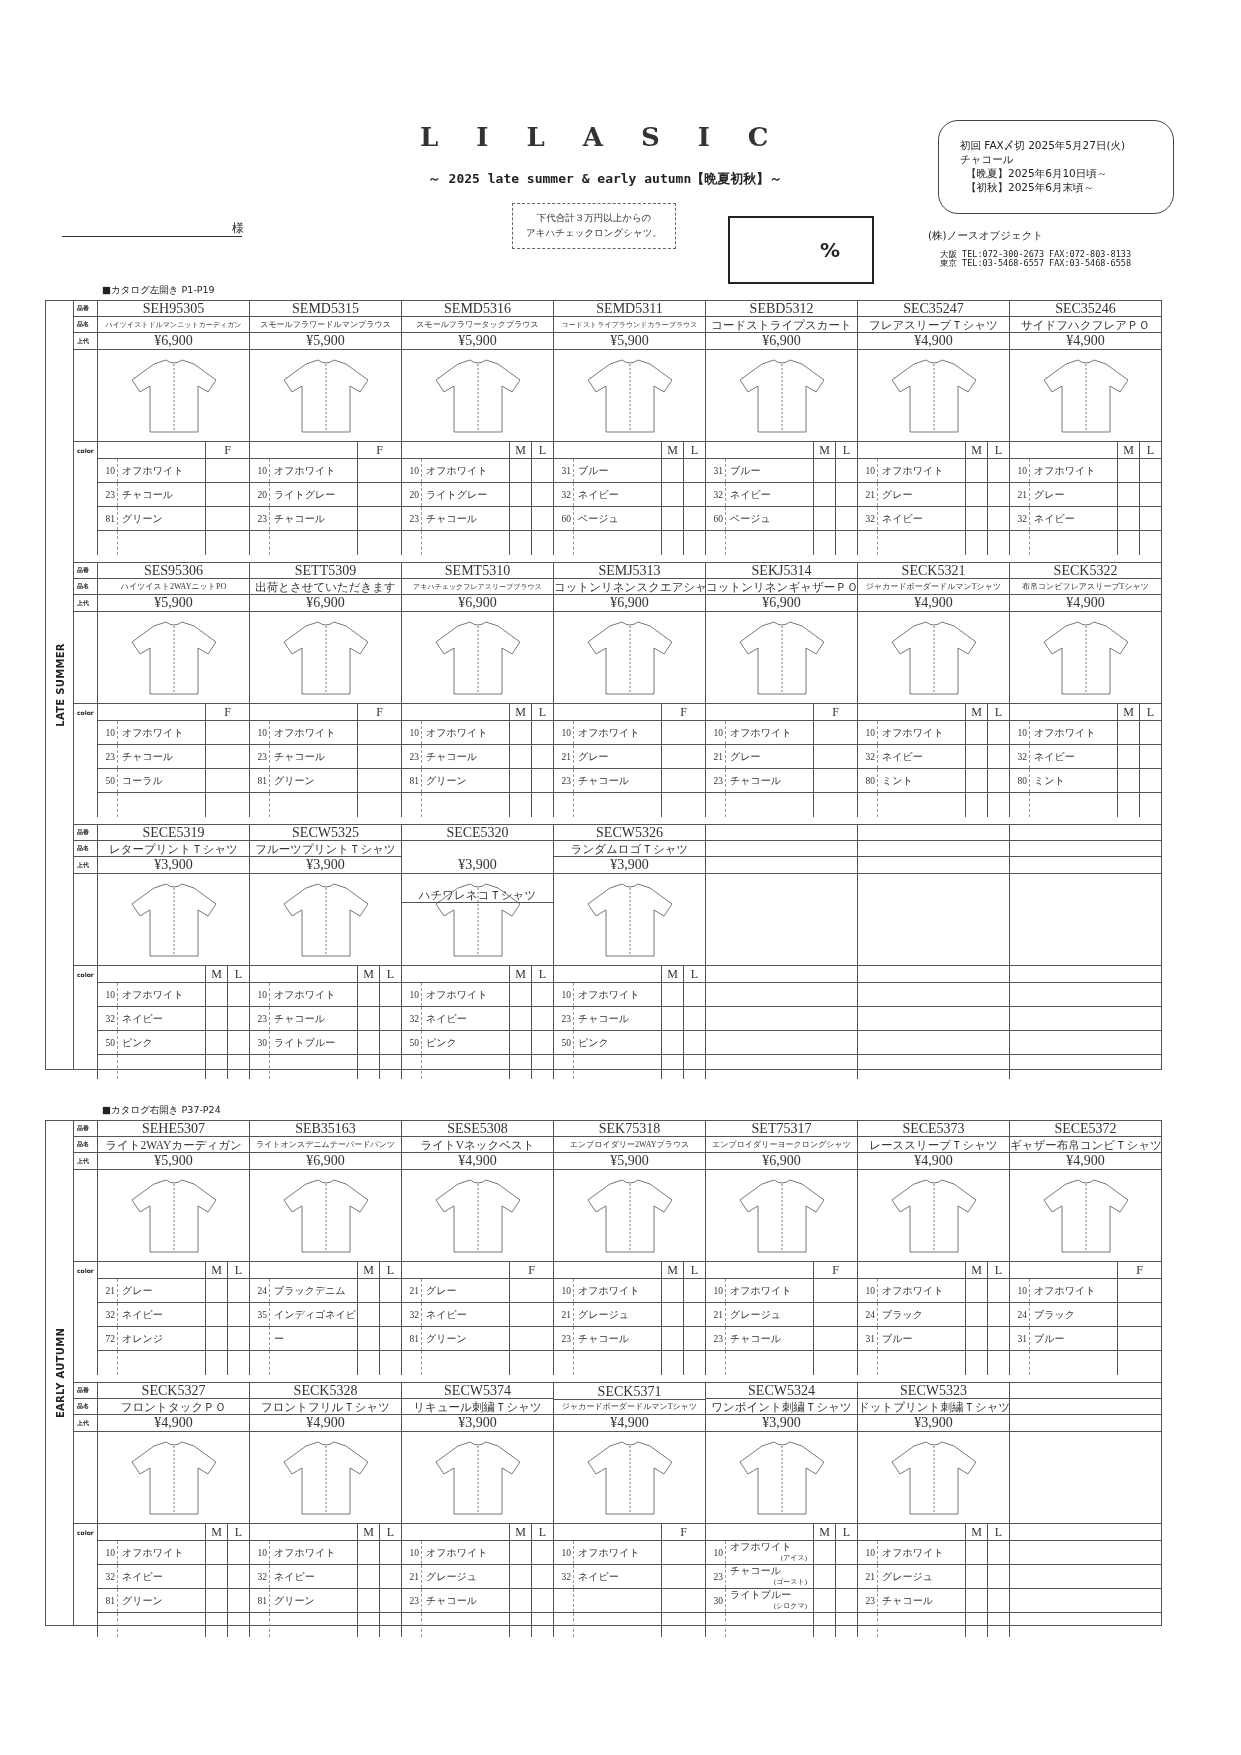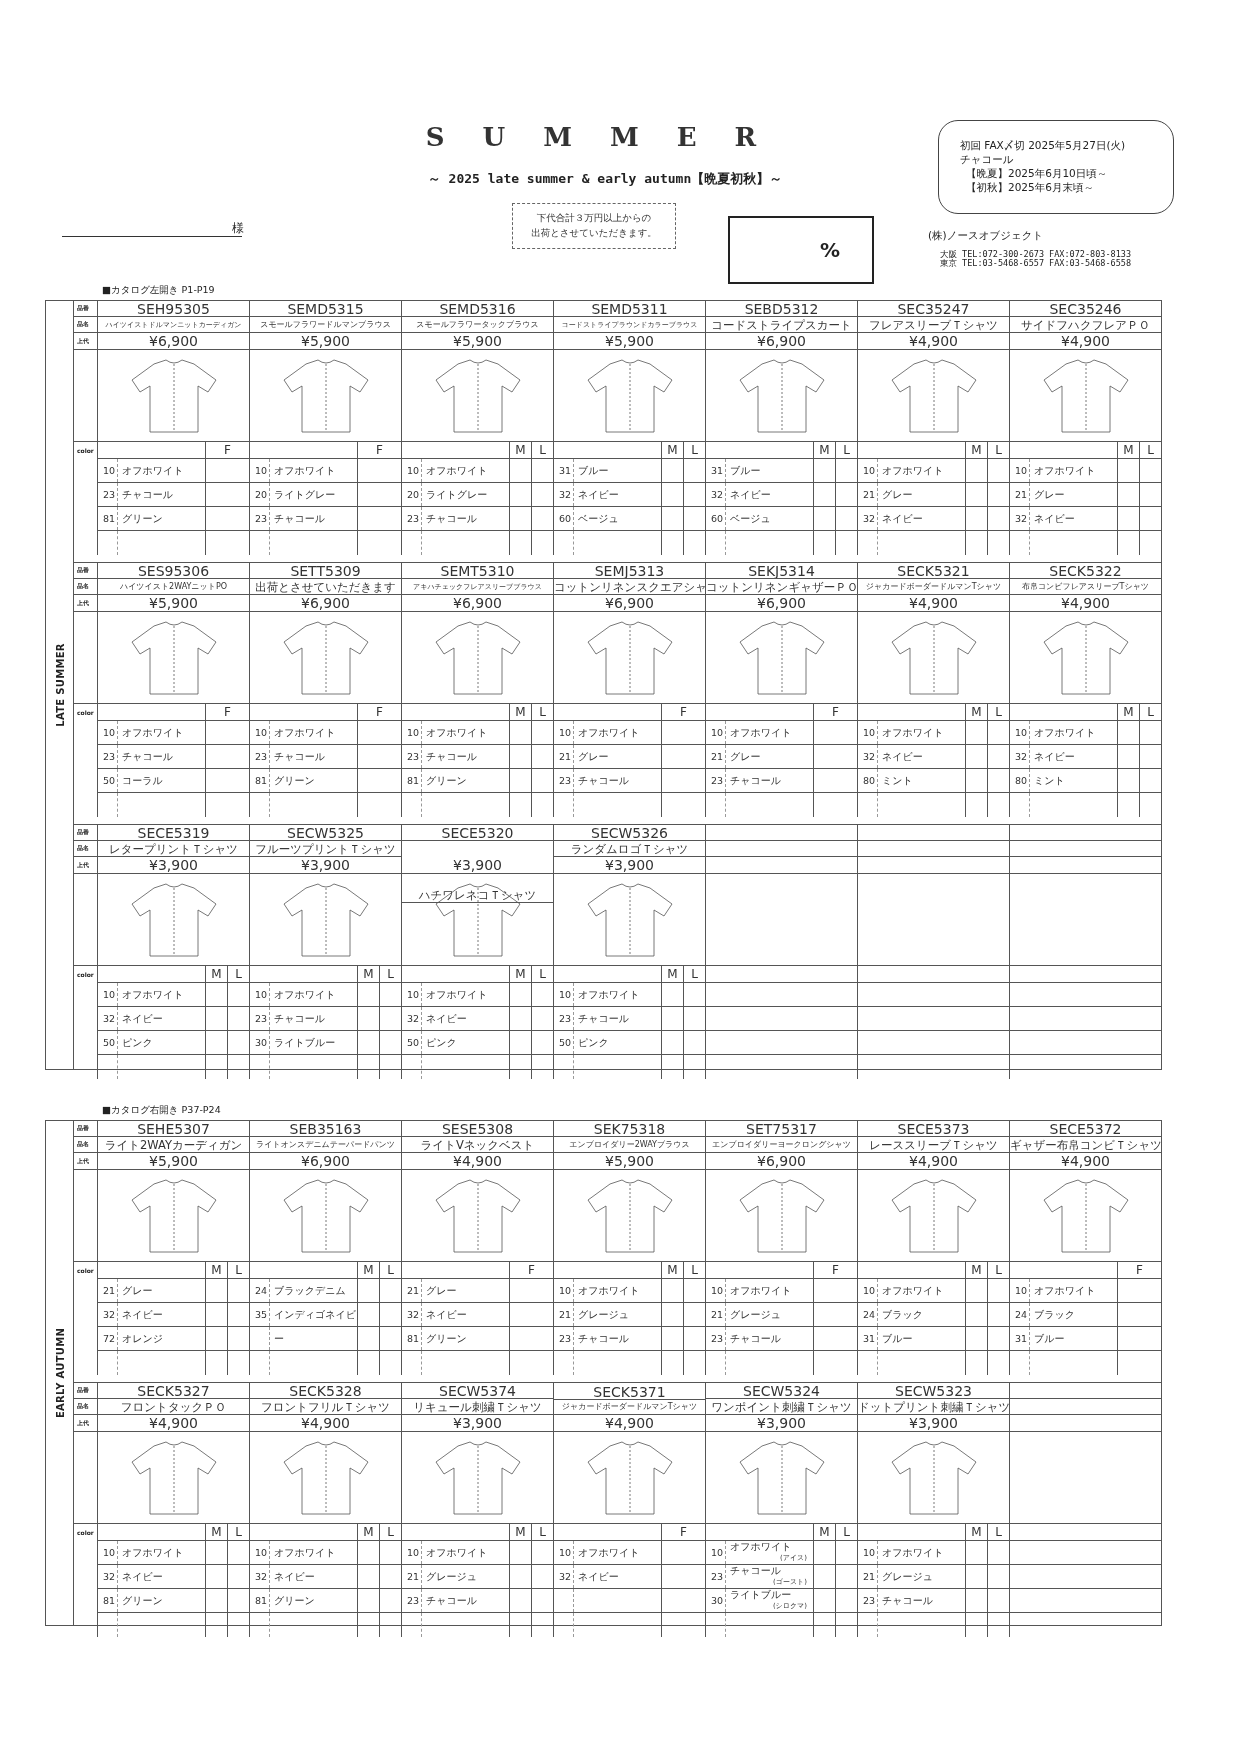--- a/index.html
+++ b/index.html
@@ -20,21 +20,21 @@
 
   .section-head { position: absolute; left: 102px; font-size: 9.5px; color: #222; }
   .section { position: absolute; left: 45px; width: 1117px; border: 1px solid #555; }
   .season-label { position: absolute; left: 0; top: 0; bottom: 0; width: 28px; border-right: 1px solid #555; }
   .season-label span { position: absolute; left: 50%; top: 50%; transform: translate(-50%,-50%) rotate(-90deg); white-space: nowrap; font-size: 10px; font-weight: bold; letter-spacing: 0.3px; }
   .block { position: absolute; left: 28px; right: 0; }
   .block .label-col { position: absolute; left: 0; top: 0; width: 24px; bottom: 0; border-right: 1px solid #555; }
   .rl { position: absolute; left: 0; width: 24px; font-size: 6px; font-weight: bold; padding-left: 3px; border-bottom: 1px solid #555; display: flex; align-items: center; }
   .rl.nb { border-bottom: none; }
   .cols { position: absolute; left: 24px; right: 0; top: 0; bottom: 0; display: flex; }
-  .col { position: relative; flex: 1 1 0; border-right: 1px solid #555; }
+  .col { position: relative; flex: 1 1 0; border-right: 1px solid #555; font-family: Liberation Serif, serif; }
   .col:last-child { border-right: none; }
   .cell { position: absolute; left: 0; right: 0; border-bottom: 1px solid #555; text-align: center; overflow: hidden; white-space: nowrap; }
   .code { font-size: 14px; color: #333; line-height: 16px; }
   .pname { font-size: 11.5px; color: #333; line-height: 16px; }
   .pname.sm { font-size: 8px; }
   .pname.xs { font-size: 7px; }
   .price { font-size: 14px; color: #333; line-height: 16px; }
   .img { display: flex; align-items: center; justify-content: center; }
   .sizes { display: flex; justify-content: flex-end; }
   .sizes span { width: 22px; border-left: 1px solid #555; font-size: 12px; text-align: center; line-height: 16px; color: #333; }
@@ -43,25 +43,25 @@
   .crow .cname { flex: 1; padding-left: 4px; position: relative; }
   .crow .cname small { position: absolute; right: 6px; bottom: 0px; font-size: 7px; }
   .crow .box { width: 22px; border-left: 1px solid #555; }
   .crow.fsize .box.first { width: 44px; }
   .gap { position: absolute; left: 28px; right: 0; border-bottom: 1px solid #555; }
   svg.sk { stroke: #555; fill: none; stroke-width: 0.8; }
 </style>
 </head>
 <body>
 
-<div class="brand">SUMMER</div>
+<div class="brand">LILASIC</div>
 <div class="subtitle">～ 2025 late summer &amp; early autumn【晩夏初秋】～</div>
 <div class="notice">
   <div>下代合計３万円以上からの</div>
-  <div>出荷とさせていただきます。</div>
+  <div>アキハチェックロングシャツ。</div>
 </div>
 <div class="name-line">
   <span>様</span>
 </div>
 <div class="percent-box">
   <span>%</span>
 </div>
 <div class="info-box">
   <div>初回 FAX〆切 2025年5月27日(火)</div>
   <div>チャコール</div>

